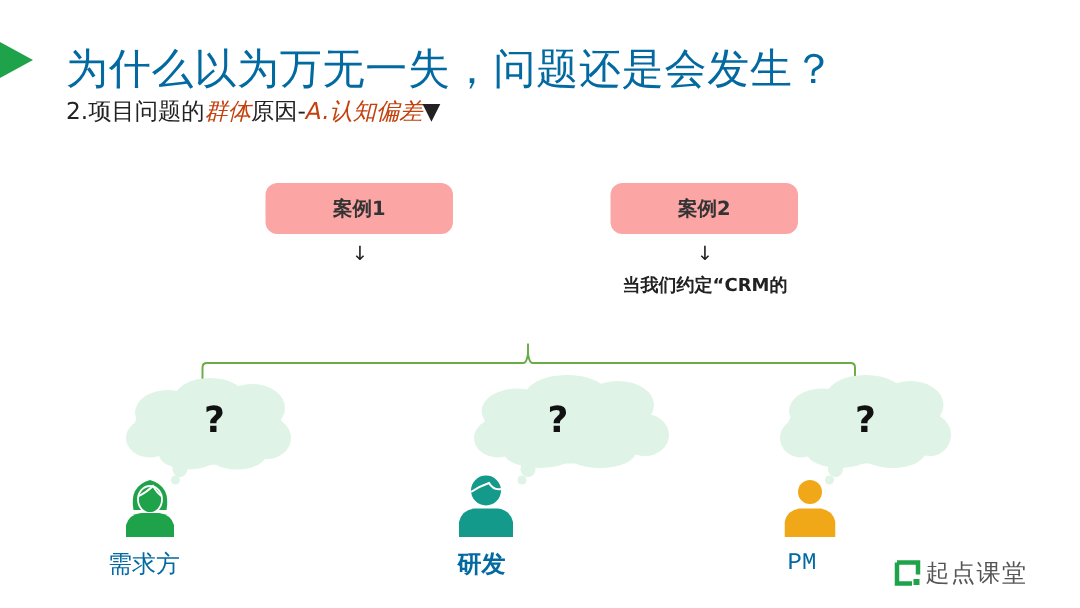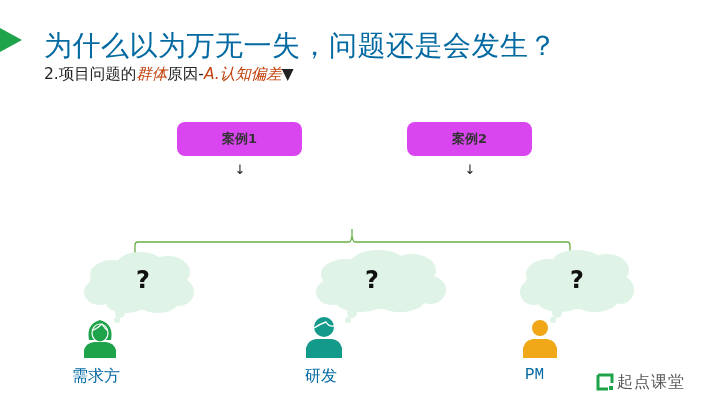--- a/index.html
+++ b/index.html
@@ -18,21 +18,21 @@
   }
   .title {
     left: 44px; top: 27px; font-size: 28px; color: #0369a1; white-space: nowrap;
     letter-spacing: 0.5px;
   }
   .subtitle {
     left: 44px; top: 64px; font-size: 15.5px; color: #222; white-space: nowrap;
   }
   .green { color: #c2410c; font-style: italic; }
   .case-box {
-    width: 125px; height: 34px; background: #d946ef; border-radius: 8px;
+    width: 125px; height: 34px; background: #fca5a5; border-radius: 8px;
     display: flex; align-items: center; justify-content: center;
     font-weight: bold; font-size: 13px; color: #333;
   }
   .arrow-down { font-size: 13px; color: #222; text-align: center; width: 20px; }
   .case-text {
     font-weight: bold; font-size: 12px; color: #222; text-align: center;
     line-height: 21px; white-space: nowrap;
   }
   .qmark {
     font-weight: bold; font-size: 24px; color: #111; text-align: center;
@@ -55,20 +55,21 @@
 </div>
 <div class="abs arrow-down" style="left:230px; top:162px;">↓</div>
 <div class="abs case-text" style="left:140px; top:180px; width:200px;">
 </div>
 
 <div class="abs case-box" style="left:407px; top:122px;">
   <span>案例2</span>
 </div>
 <div class="abs arrow-down" style="left:460px; top:162px;">↓</div>
 <div class="abs case-text" style="left:370px; top:180px; width:200px;">
+  <div><span>当我们约定“CRM的</span><span class="green"></span></div>
 </div>
 
 <svg class="abs" style="left:0; top:0;" width="720" height="405">
   <path d="M135 253 L135 245 Q135 242 138 242 L349 242 Q351 242 352 236 L352 229 M352 236 Q353 242 355 242 L567 242 Q570 242 570 245 L570 253" fill="none" stroke="#6aad46" stroke-width="1.3"></path>
 </svg>
 
 <svg class="abs" style="left:0; top:0;" width="720" height="405">
   <g fill="#dff3e6">
 
     <ellipse cx="139" cy="286" rx="50" ry="24"></ellipse>
@@ -124,20 +125,20 @@
   <circle cx="18" cy="11" r="10" fill="#139a8a"></circle>
   <path d="M8 12 Q14 8 20 6 Q23 11 28 10" fill="none" stroke="#ffffff" stroke-width="1.4"></path>
   <path d="M0 42 L0 32 Q2 24 10 23 L26 23 Q34 24 36 32 L36 42 Z" fill="#139a8a"></path>
 </svg>
 <svg class="abs" style="left:523px; top:320px;" width="34" height="38" viewBox="0 0 34 38">
   <circle cx="17" cy="8" r="8" fill="#f0a818"></circle>
   <path d="M0 38 L0 28 Q2 20 10 19 L24 19 Q32 20 34 28 L34 38 Z" fill="#f0a818"></path>
 </svg>
 
 <div class="abs role-label" style="left:72px; top:366px;">需求方</div>
-<div class="abs role-label" style="left:305px; top:366px;">研发</div>
+<div class="abs role-label" style="left:305px; top:366px;font-weight:bold;">研发</div>
 <div class="abs role-label" style="left:525px; top:366px;font-family:Liberation Mono, monospace;">PM</div>
 
 <svg class="abs" style="left:596px; top:373px;" width="18" height="18" viewBox="0 0 18 18">
   <path d="M2 2 L16 2 L16 10 M12 16 L2 16 L2 2" fill="none" stroke="#1fa34a" stroke-width="3"></path>
   <rect x="13" y="13" width="4" height="4" fill="#1fa34a"></rect>
 </svg>
 <div class="abs logo-text" style="left:617px; top:372px;">起点课堂</div>
 
 </body></html>

